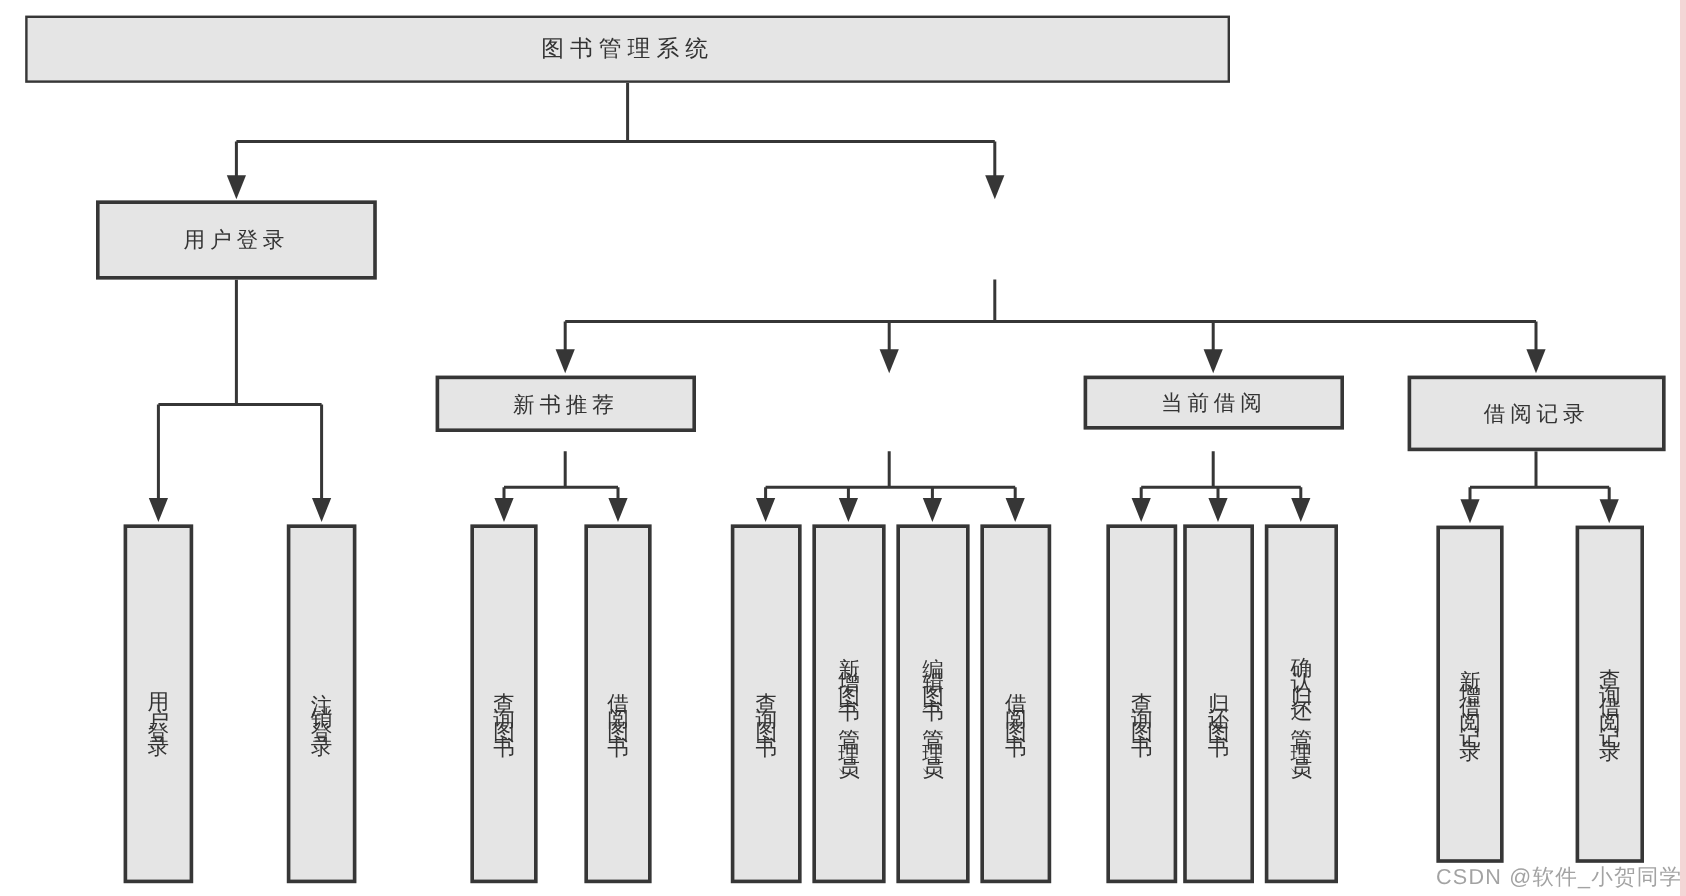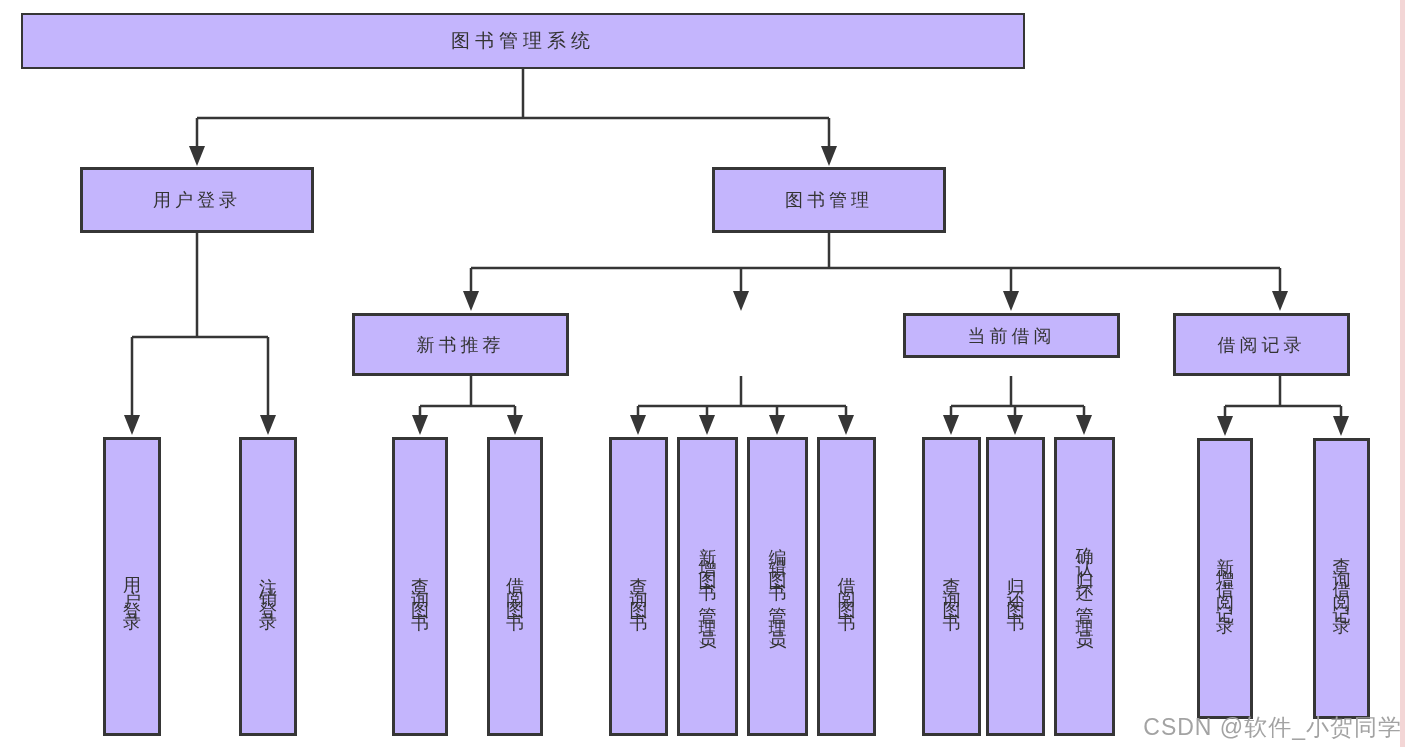--- a/index.html
+++ b/index.html
@@ -17,21 +17,21 @@
     overflow:hidden;
     font-family:"Liberation Sans","DejaVu Sans",sans-serif;
     color:var(--text);
   }
   .connectors{position:absolute;left:0;top:0;pointer-events:none;}
   .connectors path{stroke:var(--line);stroke-width:2.5;fill:none;}
   .connectors polygon{fill:var(--line);stroke:none;}
   .box{
     position:absolute;
     box-sizing:border-box;
-    background:#c4b5fd;
+    background:#e5e5e5;
     border:3px solid var(--line);
     display:flex;
     align-items:center;
     justify-content:center;
     font-size:18px;
     letter-spacing:4px;
     white-space:nowrap;
   }
   .box.root{border-width:2.5px;font-size:19px;letter-spacing:5px;}
   .box.v{
@@ -39,21 +39,21 @@
     text-orientation:mixed;
     letter-spacing:12px;
     font-size:18px;
     line-height:1;
     white-space:normal;
   }
   .watermark{
     position:absolute;
     right:3px;
     bottom:4px;
-    font-size:23px;
+    font-size:18px;
     letter-spacing:1px;
     color:var(--watermark);
   }
   .edge-strip{
     position:absolute;
     right:0;top:0;
     width:5px;height:747px;
     background:var(--edge-strip);
   }
 </style>
@@ -91,25 +91,24 @@
       <polygon points="1007,415 1023,415 1015,435"></polygon>
       <polygon points="1076,415 1092,415 1084,435"></polygon>
       <polygon points="1217,416 1233,416 1225,436"></polygon>
       <polygon points="1333,416 1349,416 1341,436"></polygon>
     </g>
   </svg>
 
   <div class="box root" style="left:21px;top:13px;width:1004px;height:56px">图书管理系统</div>
 
   <div class="box" style="left:80px;top:167px;width:234px;height:66px">用户登录</div>
-  <div class="box" style="left:712px;top:167px;width:234px;height:66px">图书管理</div>
 
-  <div class="box" style="left:352px;top:313px;width:217px;height:63px">新书推荐</div>
+  <div class="box" style="left:363px;top:313px;width:217px;height:47px">新书推荐</div>
   <div class="box" style="left:903px;top:313px;width:217px;height:45px">当前借阅</div>
-  <div class="box" style="left:1173px;top:313px;width:177px;height:63px">借阅记录</div>
+  <div class="box" style="left:1173px;top:313px;width:215px;height:63px">借阅记录</div>
 
   <div class="box v" style="left:103px;top:437px;width:58px;height:299px">用户登录</div>
   <div class="box v" style="left:239px;top:437px;width:58px;height:299px">注销登录</div>
 
   <div class="box v" style="left:392px;top:437px;width:56px;height:299px">查询图书</div>
   <div class="box v" style="left:487px;top:437px;width:56px;height:299px">借阅图书</div>
 
   <div class="box v" style="left:609px;top:437px;width:59px;height:299px">查询图书</div>
   <div class="box v" style="left:677px;top:437px;width:61px;height:299px">新增图书（管理员）</div>
   <div class="box v" style="left:747px;top:437px;width:61px;height:299px">编辑图书（管理员）</div>

